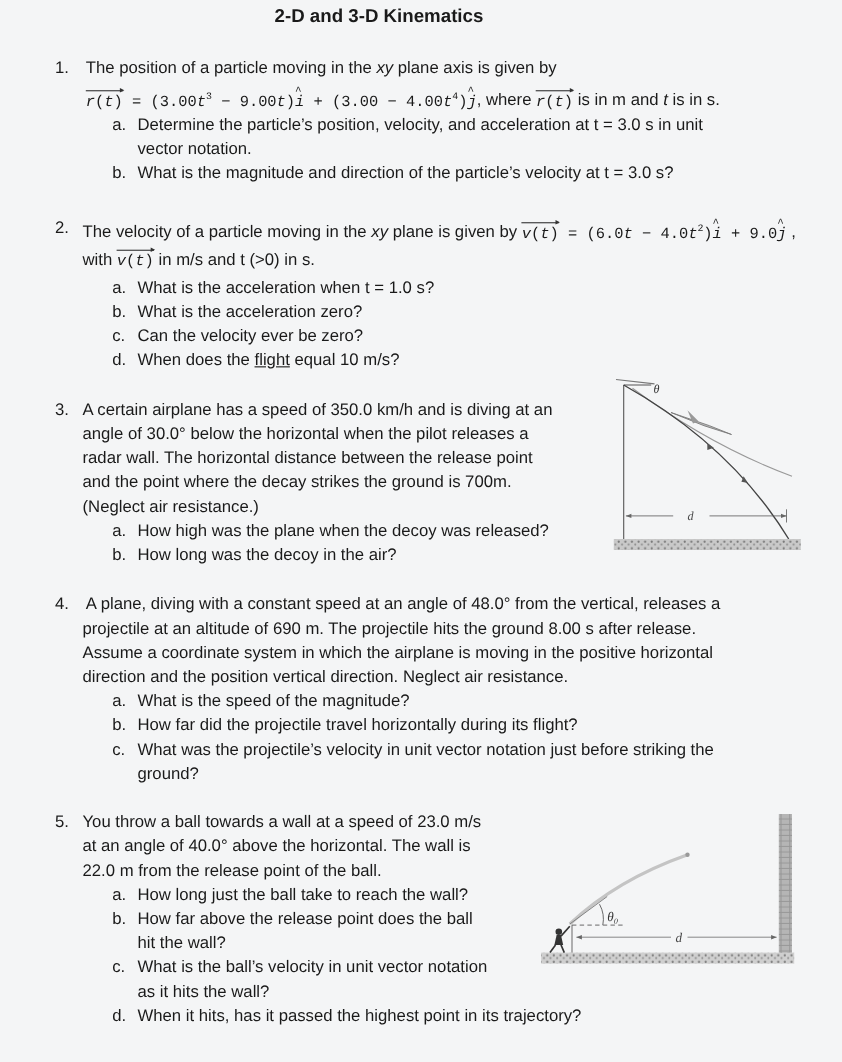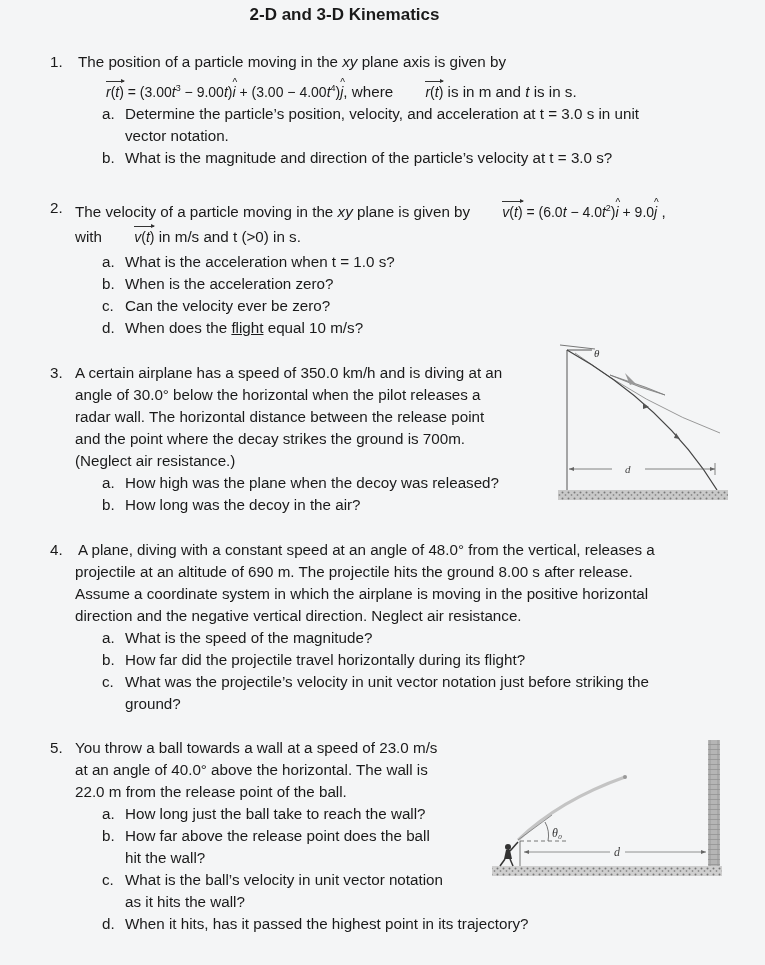--- a/index.html
+++ b/index.html
@@ -10,21 +10,21 @@
     color: #1a1a1a;
     position: relative;
   }
   .page { position: absolute; left: 0; top: 0; width: 765px; height: 965px; }
   .title {
     position: absolute; top: 5px; left: 0; width: 689px;
     text-align: center; font-weight: bold; font-size: 17px;
   }
   .txt { position: absolute; font-size: 15.2px; white-space: nowrap; line-height: 20px; }
   .num { position: absolute; font-size: 15.2px; line-height: 20px; }
-  .math { font-family: Liberation Sans, sans-serif; font-size: 14px; margin-left: 28px; }
+  .math { font-family: Liberation Mono, monospace; font-size: 14px; }
   .math i { font-style: italic; }
   .vec { position: relative; display: inline-block; }
   .vec::before {
     content: ""; position: absolute; left: 0; right: 0; top: -1px;
     border-top: 1px solid #333;
   }
   .vec::after {
     content: ""; position: absolute; right: -1px; top: -3px;
     border-left: 4px solid #333; border-top: 2px solid transparent; border-bottom: 2px solid transparent;
   }
@@ -53,21 +53,21 @@
     <div class="txt" style="left:125px;top:148px">What is the magnitude and direction of the particle’s velocity at t = 3.0 s?</div>
   </div>
 
   <div>
     <div class="num" style="left:50px;top:198px">2.</div>
     <div class="txt" style="left:75px;top:198px">The velocity of a particle moving in the <i>xy</i> plane is given by <span class="math"><span class="vec"><i>v</i>(<i>t</i>)</span> = (6.0<i>t</i> − 4.0<i>t</i><sup>2</sup>)<span class="hat"><i>i</i></span> + 9.0<span class="hat"><i>j</i></span></span> ,</div>
     <div class="txt" style="left:75px;top:227px">with <span class="math"><span class="vec"><i>v</i>(<i>t</i>)</span></span> in m/s and t (&gt;0) in s.</div>
     <div class="num" style="left:102px;top:252px">a.</div>
     <div class="txt" style="left:125px;top:252px">What is the acceleration when t = 1.0 s?</div>
     <div class="num" style="left:102px;top:274px">b.</div>
-    <div class="txt" style="left:125px;top:274px">When is the acceleration zero?</div>
+    <div class="txt" style="left:125px;top:274px">What is the acceleration zero?</div>
     <div class="num" style="left:102px;top:296px">c.</div>
     <div class="txt" style="left:125px;top:296px">Can the velocity ever be zero?</div>
     <div class="num" style="left:102px;top:318px">d.</div>
     <div class="txt" style="left:125px;top:318px">When does the <u>flight</u> equal 10 m/s?</div>
   </div>
 
   <div>
     <div class="num" style="left:50px;top:363px">3.</div>
     <div class="txt" style="left:75px;top:363px">A certain airplane has a speed of 350.0 km/h and is diving at an</div>
     <div class="txt" style="left:75px;top:385px">angle of 30.0° below the horizontal when the pilot releases a</div>
@@ -105,21 +105,21 @@
       <text x="70" y="138" font-family="Liberation Serif, serif" font-style="italic" font-size="11" fill="#444">d</text>
       <rect x="3" y="155" width="170" height="10" fill="url(#gravel)"></rect>
     </svg>
   </div>
 
   <div>
     <div class="num" style="left:50px;top:540px">4.</div>
     <div class="txt" style="left:78px;top:540px">A plane, diving with a constant speed at an angle of 48.0° from the vertical, releases a</div>
     <div class="txt" style="left:75px;top:562px">projectile at an altitude of 690 m.  The projectile hits the ground 8.00 s after release.</div>
     <div class="txt" style="left:75px;top:584px">Assume a coordinate system in which the airplane is moving in the positive horizontal</div>
-    <div class="txt" style="left:75px;top:606px">direction and the negative vertical direction.  Neglect air resistance.</div>
+    <div class="txt" style="left:75px;top:606px">direction and the position vertical direction.  Neglect air resistance.</div>
     <div class="num" style="left:102px;top:628px">a.</div>
     <div class="txt" style="left:125px;top:628px">What is the speed of the magnitude?</div>
     <div class="num" style="left:102px;top:650px">b.</div>
     <div class="txt" style="left:125px;top:650px">How far did the projectile travel horizontally during its flight?</div>
     <div class="num" style="left:102px;top:672px">c.</div>
     <div class="txt" style="left:125px;top:672px">What was the projectile’s velocity in unit vector notation just before striking the</div>
     <div class="txt" style="left:125px;top:694px">ground?</div>
   </div>
 
   <div>

